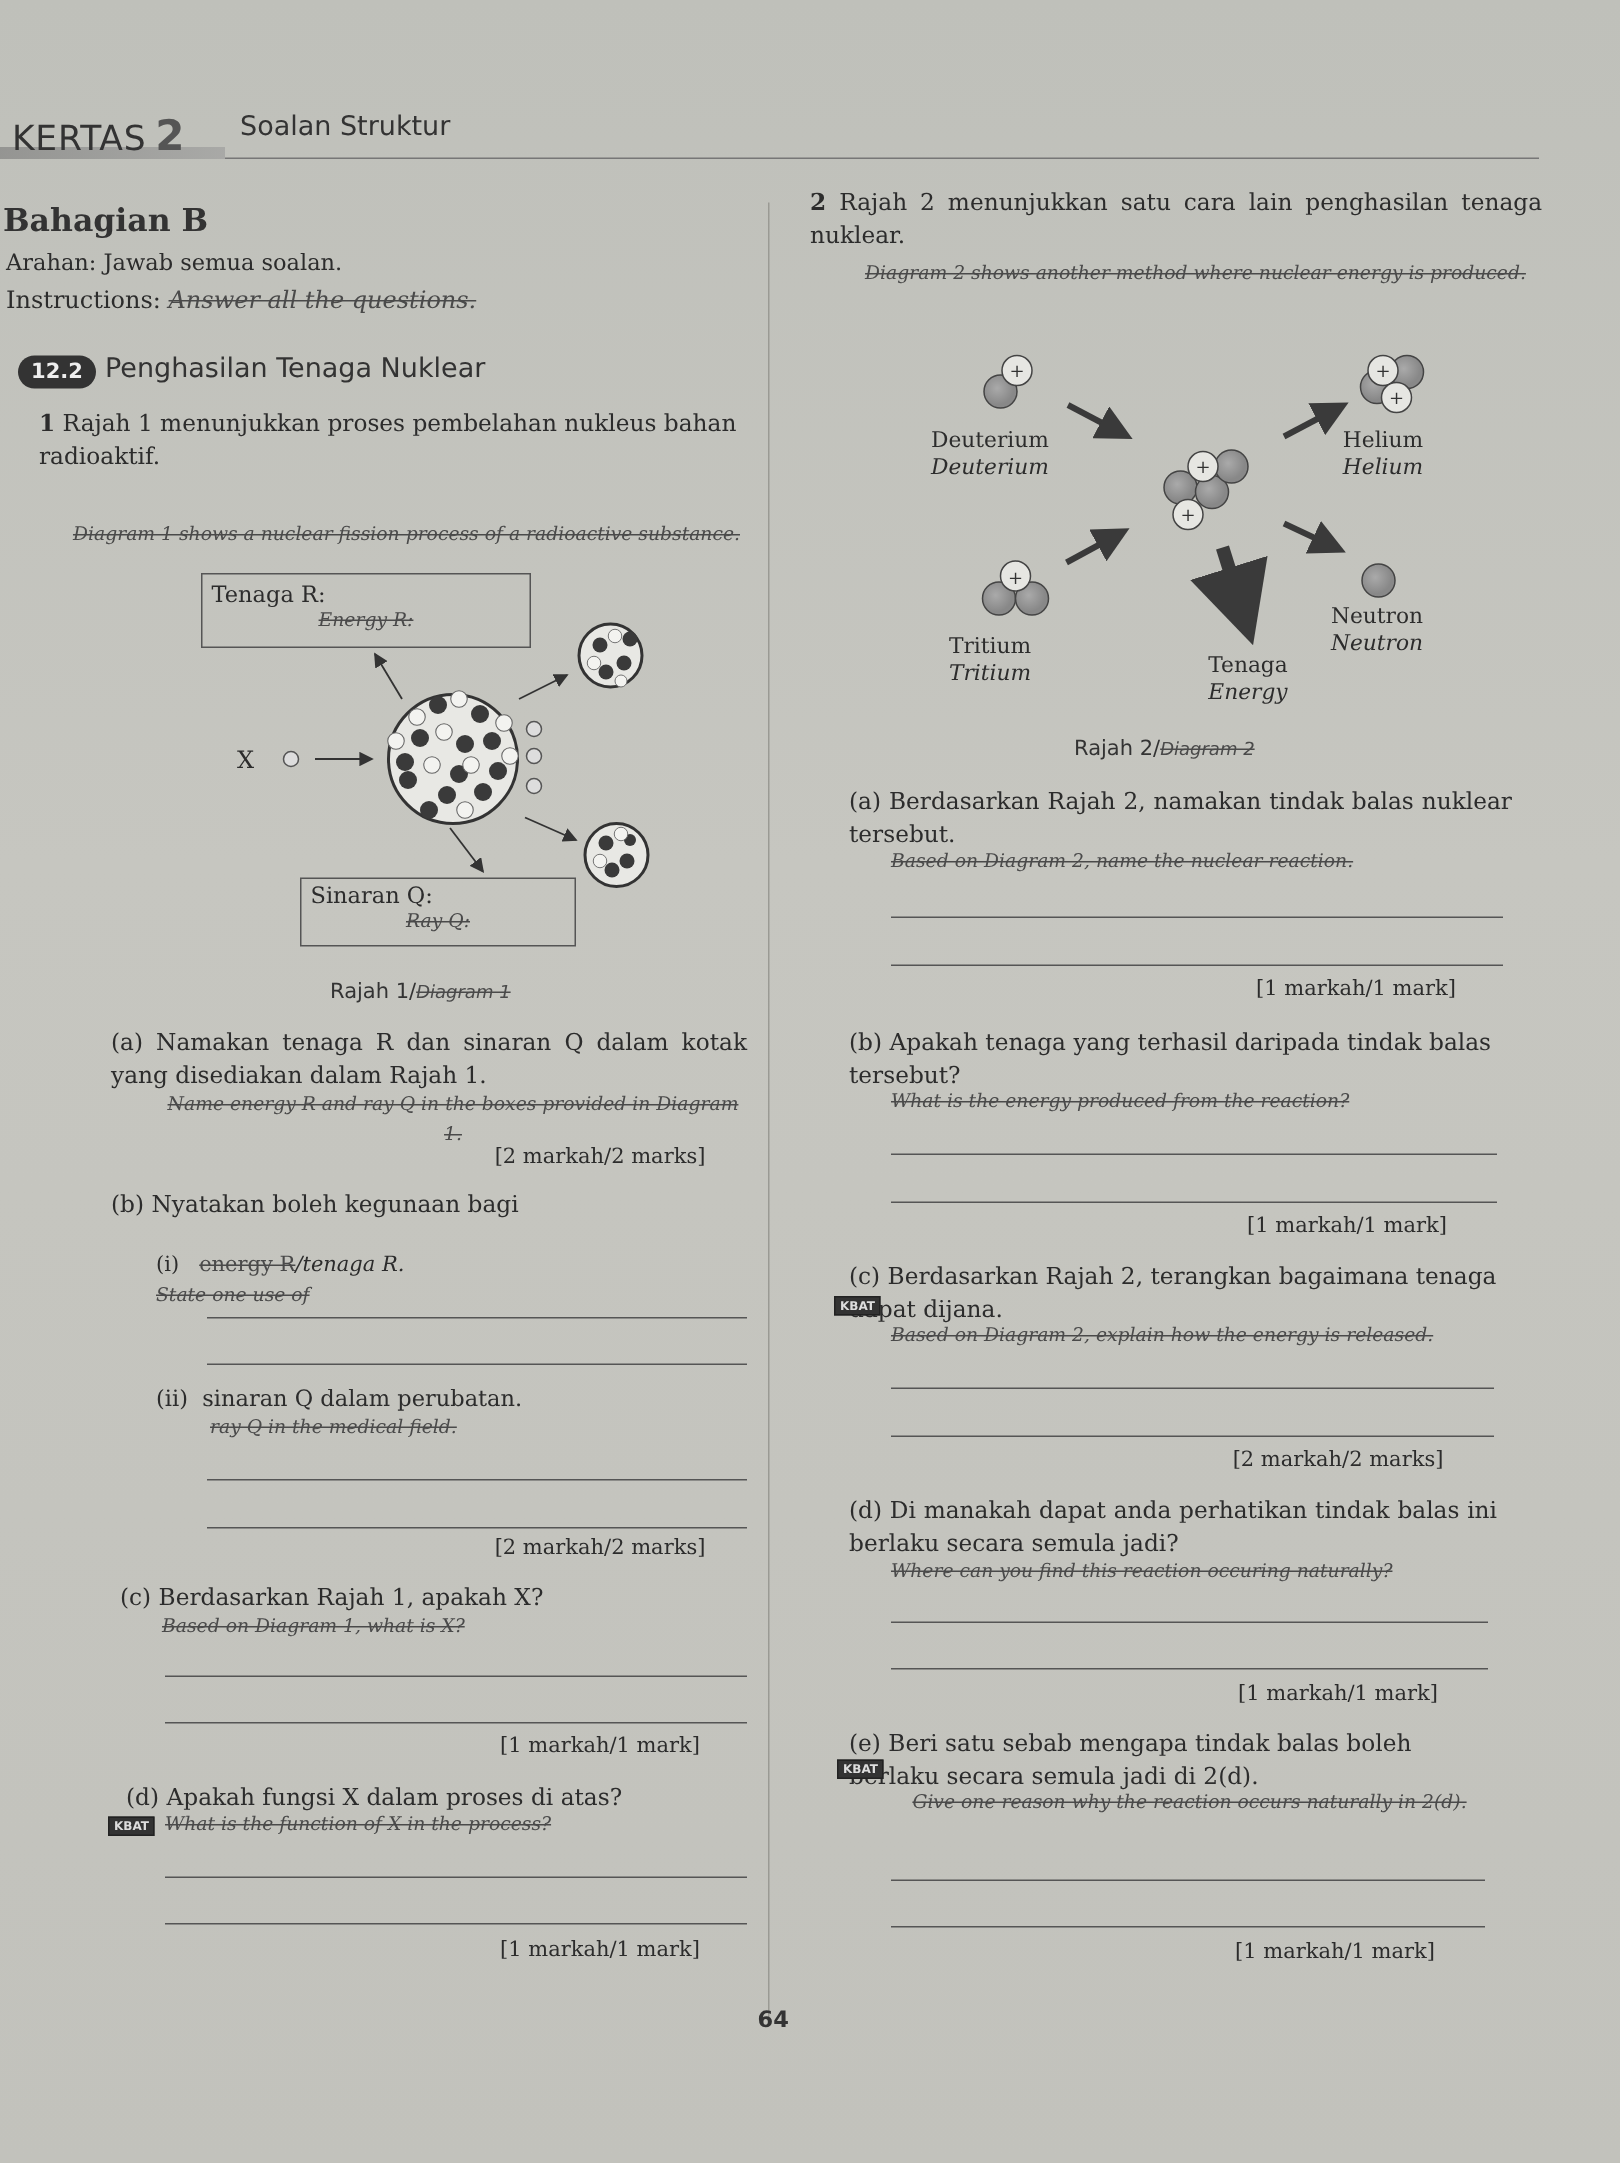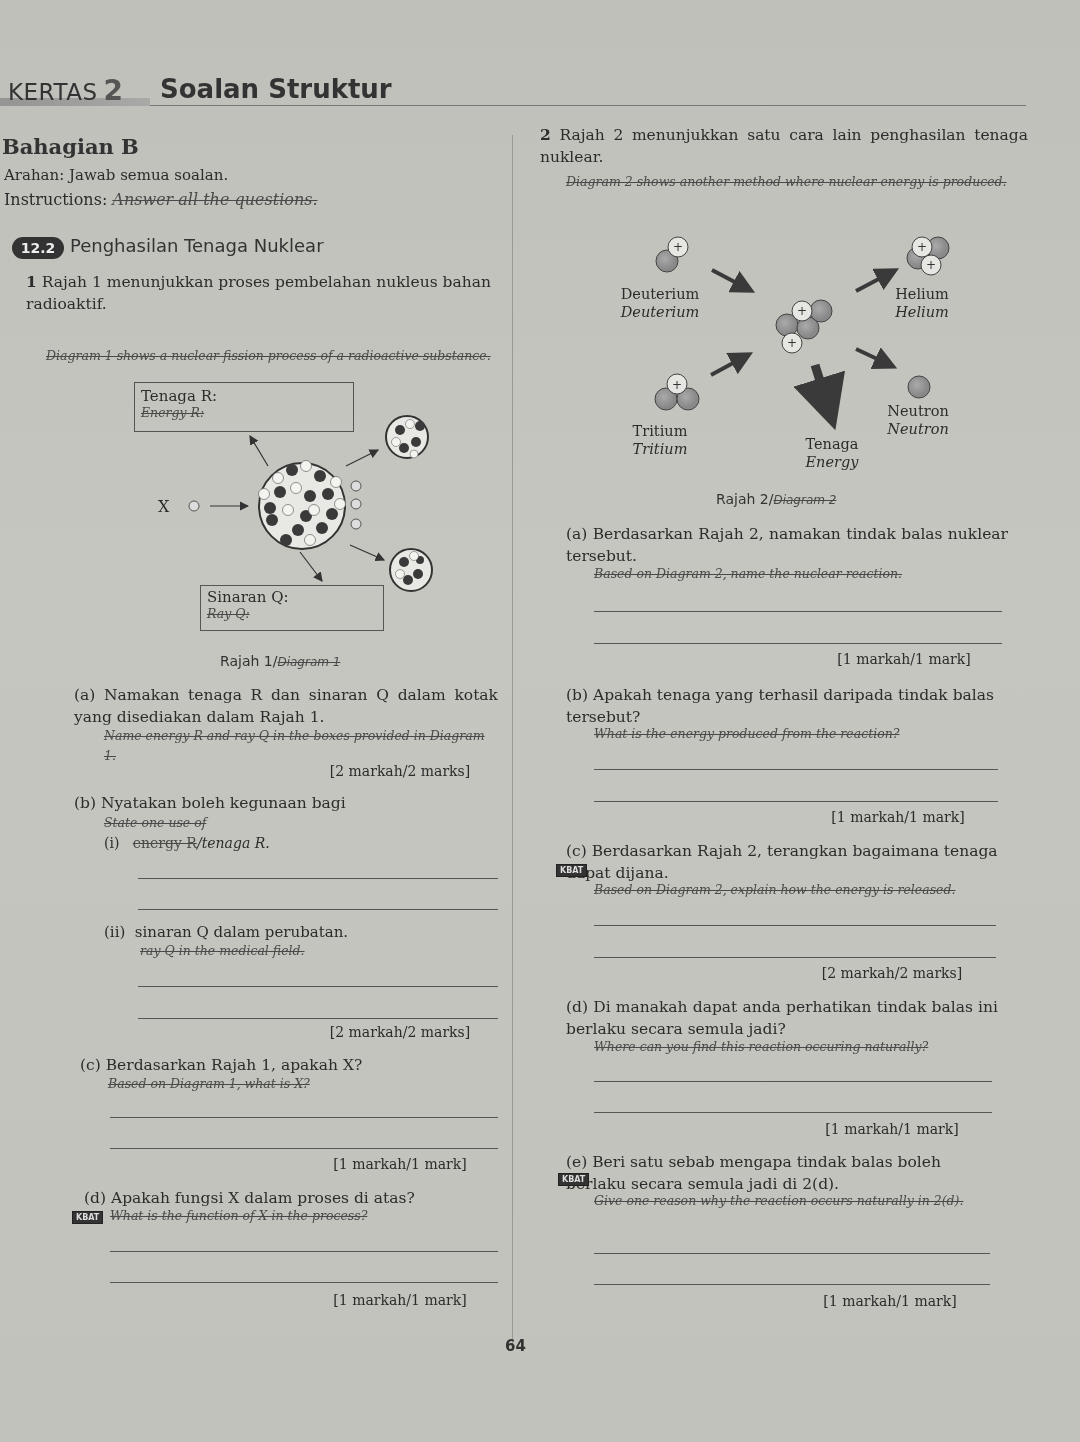--- a/index.html
+++ b/index.html
@@ -9,27 +9,27 @@
     font-family: "DejaVu Serif", serif;
     color: #2c2c2c;
     position: relative;
     overflow: hidden;
   }
   .page {
     position: absolute; left: 0; top: 0; width: 1080px; height: 1442px;
     background: linear-gradient(180deg, #bfc0ba 0%, #c6c6c0 40%, #c2c2bc 100%);
   }
   .abs { position: absolute; }
-  .strike { text-decoration: line-through; text-decoration-thickness: 1px; font-style: italic; color: #4a4a4a; }
+  .strike { text-decoration: line-through; text-decoration-thickness: 1px; font-style: italic; color: #4a4a4a; text-align: center; }
 
   
   .kertas { left: 8px; top: 74px; font-family: "DejaVu Sans", sans-serif; font-size: 23px; color: #333; letter-spacing: 0.5px; }
   .kertas .num { font-weight: bold; font-size: 28px; color: #555; margin-left: 6px; }
   .kertas-band { left: 0; top: 98px; width: 150px; height: 8px; background: linear-gradient(90deg,#777,#999); opacity: .6; }
-  .subtitle { left: 160px; top: 74px; font-family: "DejaVu Sans", sans-serif; font-weight: bold; font-size: 26px; color: #333; }
+  .subtitle { left: 160px; top: 74px; font-family: "DejaVu Sans", sans-serif; font-weight: normal; font-size: 18px; color: #333; }
   .header-rule { left: 150px; top: 105px; width: 876px; height: 1px; background: #777; }
 
   .col-divider { left: 512px; top: 135px; width: 1px; height: 1210px; background: #9a9a94; }
 
   
   .bahagian { left: 2px; top: 134px; font-size: 21px; font-weight: bold; color: #333; }
   .arahan { left: 4px; top: 166px; font-size: 15px; }
   .instr { left: 4px; top: 190px; font-size: 16px; }
 
   .sec-badge { left: 12px; top: 237px; width: 52px; height: 22px; border-radius: 11px; background: #333; color: #eee; font-family: "DejaVu Sans", sans-serif; font-weight: bold; font-size: 14px; text-align:center; line-height: 22px; }
@@ -182,21 +182,21 @@
     <span>(a)</span>
     <span>Namakan tenaga R dan sinaran Q dalam kotak yang disediakan dalam Rajah 1.</span>
   </div>
   <div class="abs qtrans strike" style="left:104px; top:726px; width:396px;">Name energy R and ray Q in the boxes provided in Diagram 1.</div>
   <div class="abs marks" style="left:300px; top:763px; width:200px;">[2 markah/2 marks]</div>
 
   <div class="abs qtext" style="left:74px; top:792px;">
     <span>(b)</span>
     <span>Nyatakan boleh kegunaan bagi</span>
   </div>
-  <div class="abs qtrans strike" style="left:104px; top:813px;">State one use of</div>
+  <div class="abs qtrans strike" style="left:104px; top:853px;">State one use of</div>
   <div class="abs qtext" style="left:104px; top:832px; font-size:14px;">
     <span>(i)</span>&nbsp;&nbsp;
     <span class="strike" style="font-style:normal">energy R</span><i>/tenaga R.</i>
   </div>
   <div class="abs ans-line" style="left:138px; top:878px; width:360px;"></div>
   <div class="abs ans-line" style="left:138px; top:909px; width:360px;"></div>
   <div class="abs qtext" style="left:104px; top:921px; font-size:15px;">
     <span>(ii)</span>&nbsp;
     <span>sinaran Q dalam perubatan.</span>
   </div>

